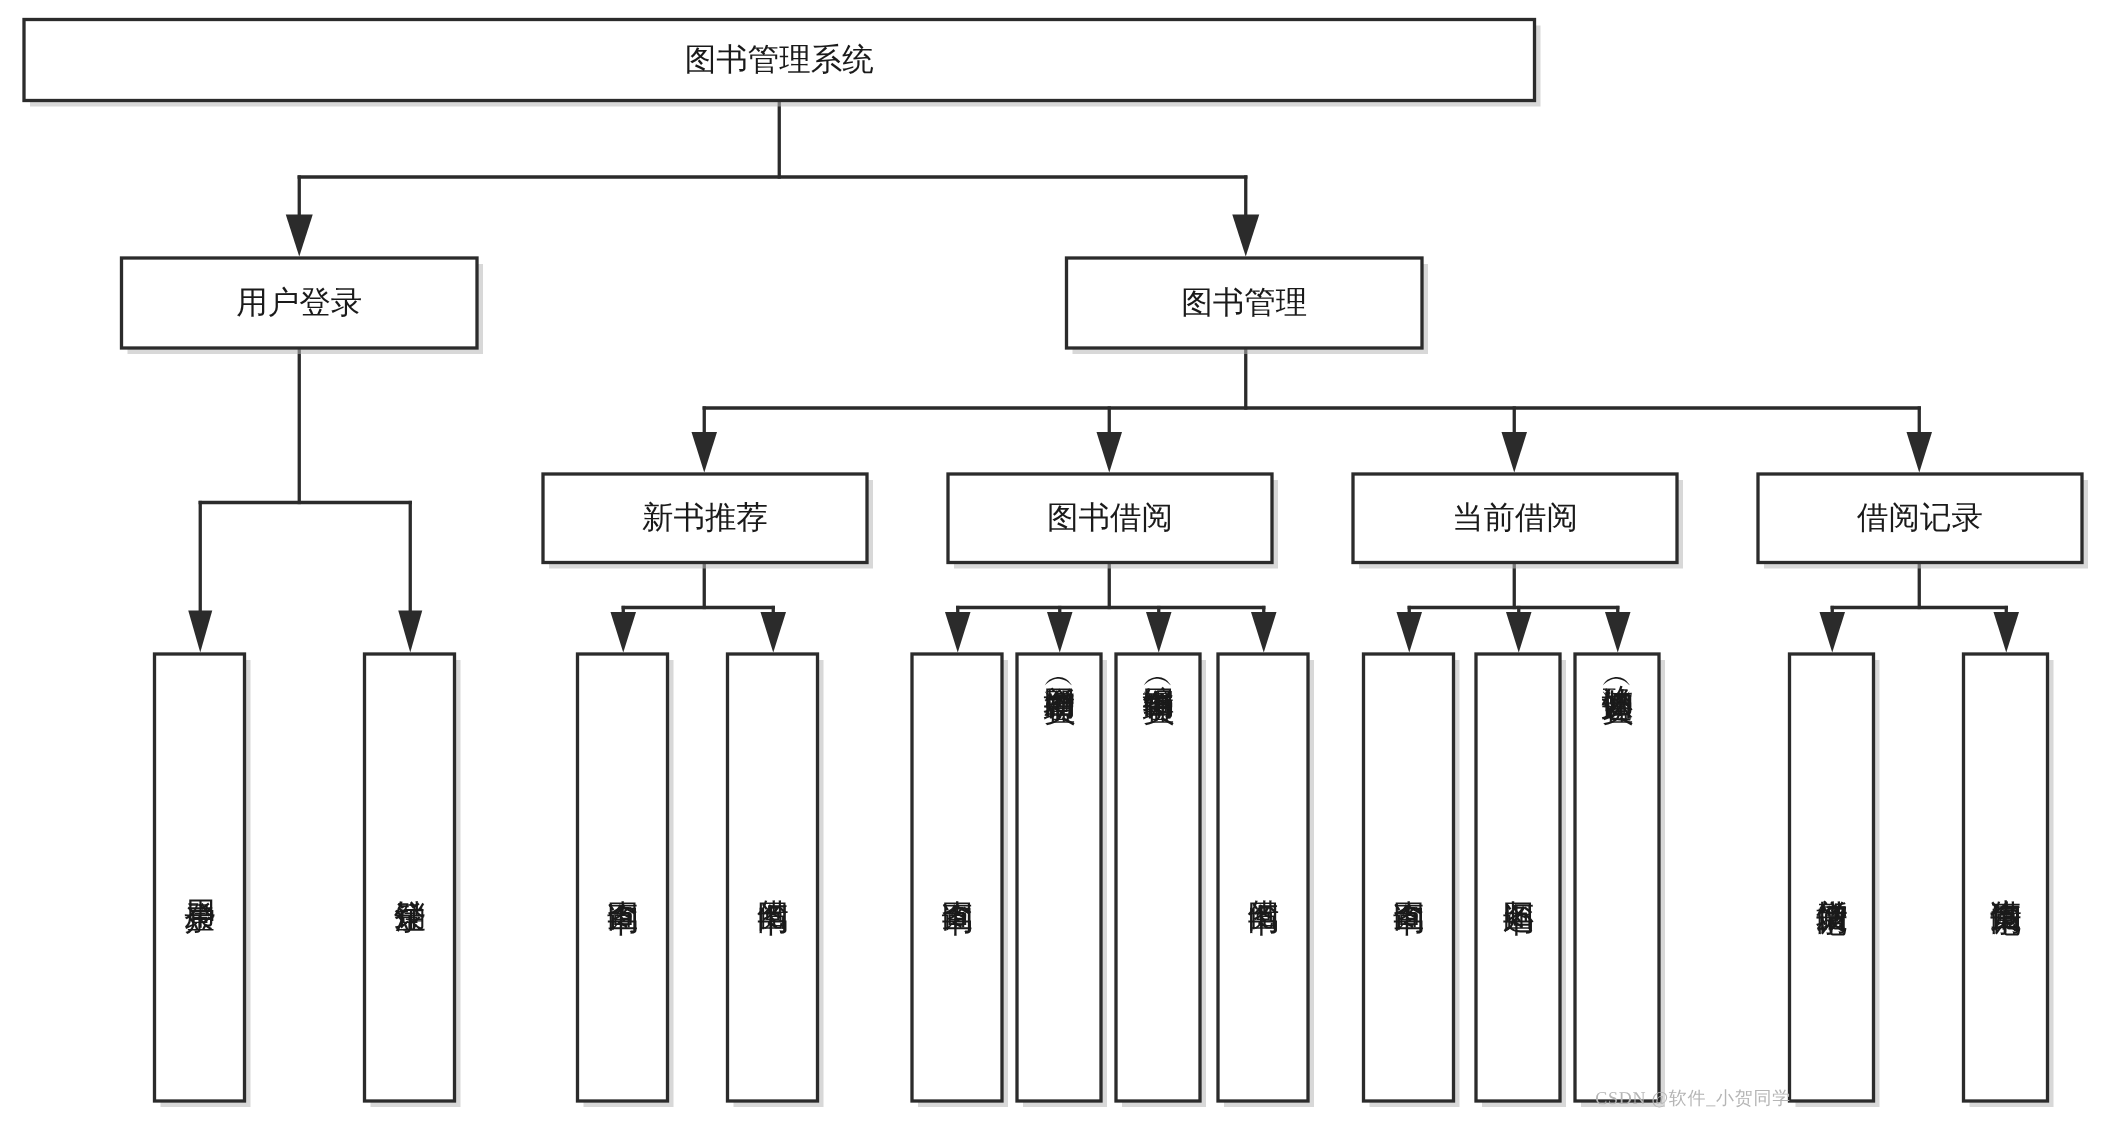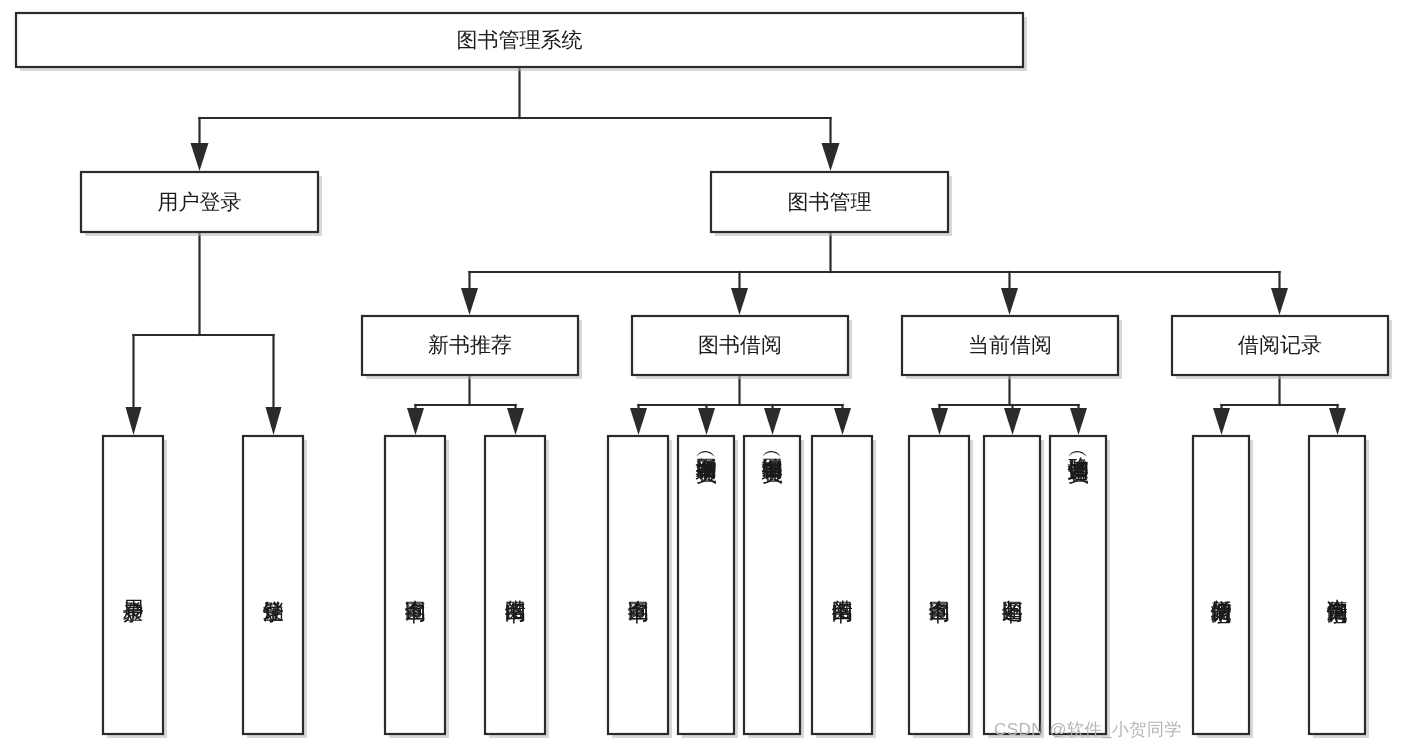--- a/index.html
+++ b/index.html
@@ -65,24 +65,24 @@
     text-orientation: upright;
     font-family: "DejaVu Sans", "Liberation Sans", sans-serif;
     font-size: 21px;
     line-height: 1.08;
     color: #1a1a1a;
     letter-spacing: 1px;
     white-space: nowrap;
   }
   .watermark {
     position: absolute;
-    right: 20px;
+    right: 8px;
     bottom: 6px;
-    font-family: Liberation Sans, sans-serif;
-    font-size: 17px;
+    font-family: Liberation Serif, serif;
+    font-size: 12px;
     color: #b5b5b5;
     letter-spacing: 0.5px;
     white-space: nowrap;
     user-select: none;
   }
 </style>
 </head>
 <body>
 
 <div id="diagram-root">

